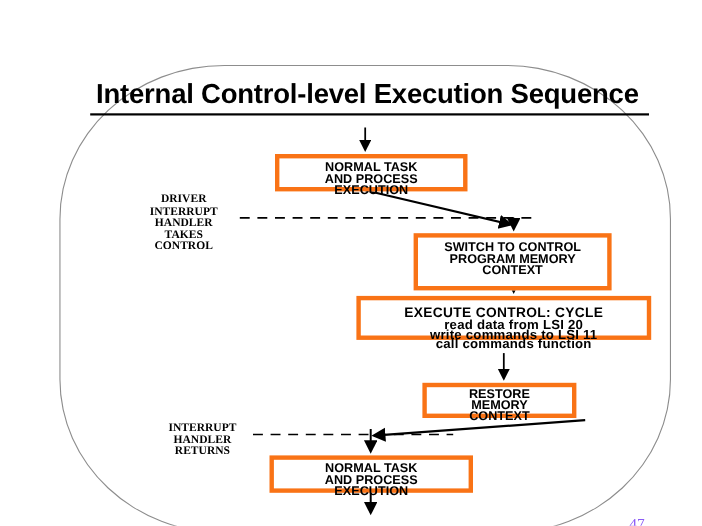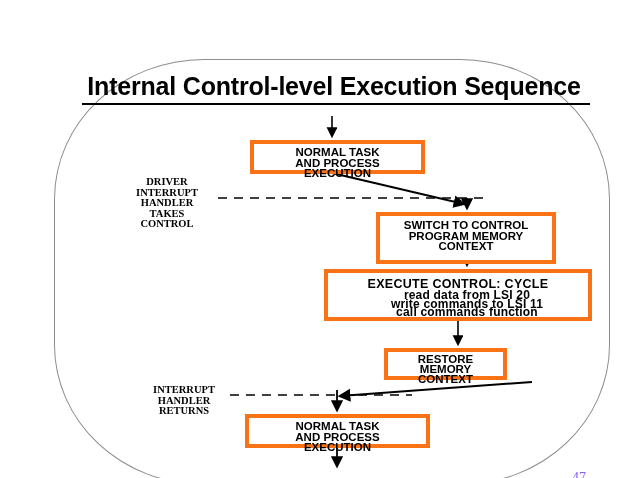--- a/index.html
+++ b/index.html
@@ -84,21 +84,21 @@
     height: 52px;
     font-size: 11.5px;
     padding-top: 4px;
   }
   #box-switch-context .ln { line-height: 10.5px; }
   
   #box-execute-control {
     left: 312px;
     top: 237px;
     width: 268px;
-    height: 52px;
+    height: 40px;
     font-size: 11.5px;
     padding-top: 4px;
   }
   #box-execute-control .hdr {
     display: block;
     font-size: 12.5px;
     letter-spacing: 0.3px;
     line-height: 14px;
     white-space: nowrap;
   }
@@ -107,21 +107,21 @@
     font-size: 12px;
     line-height: 8.5px;
     white-space: nowrap;
     letter-spacing: 0.2px;
     padding-left: 18px;
   }
   
   #box-restore-memory {
     left: 372px;
     top: 316px;
-    width: 123px;
+    width: 140px;
     height: 32px;
     font-size: 11.5px;
     padding-top: 3px;
   }
   #box-restore-memory .ln { line-height: 9.8px; }
   
   #box-bottom-normal-task {
     left: 233px;
     top: 382px;
     width: 185px;

